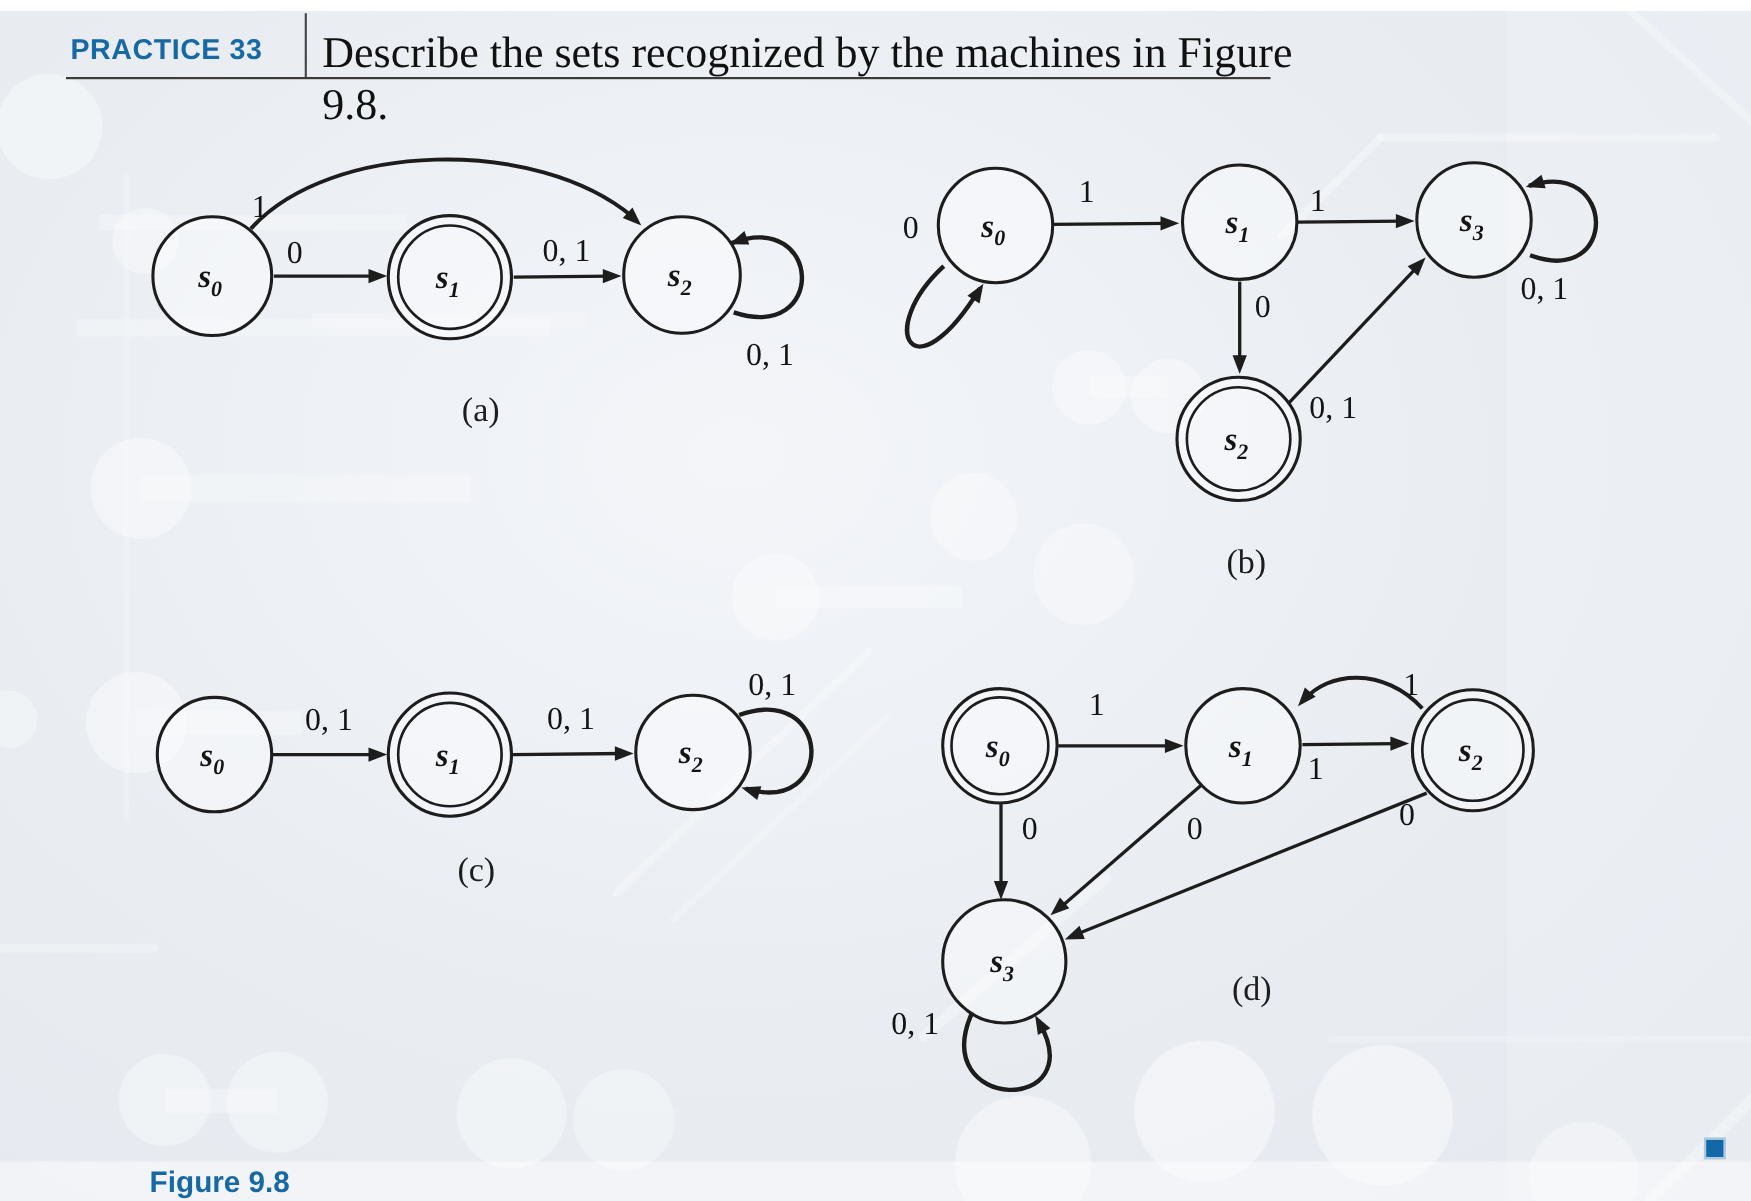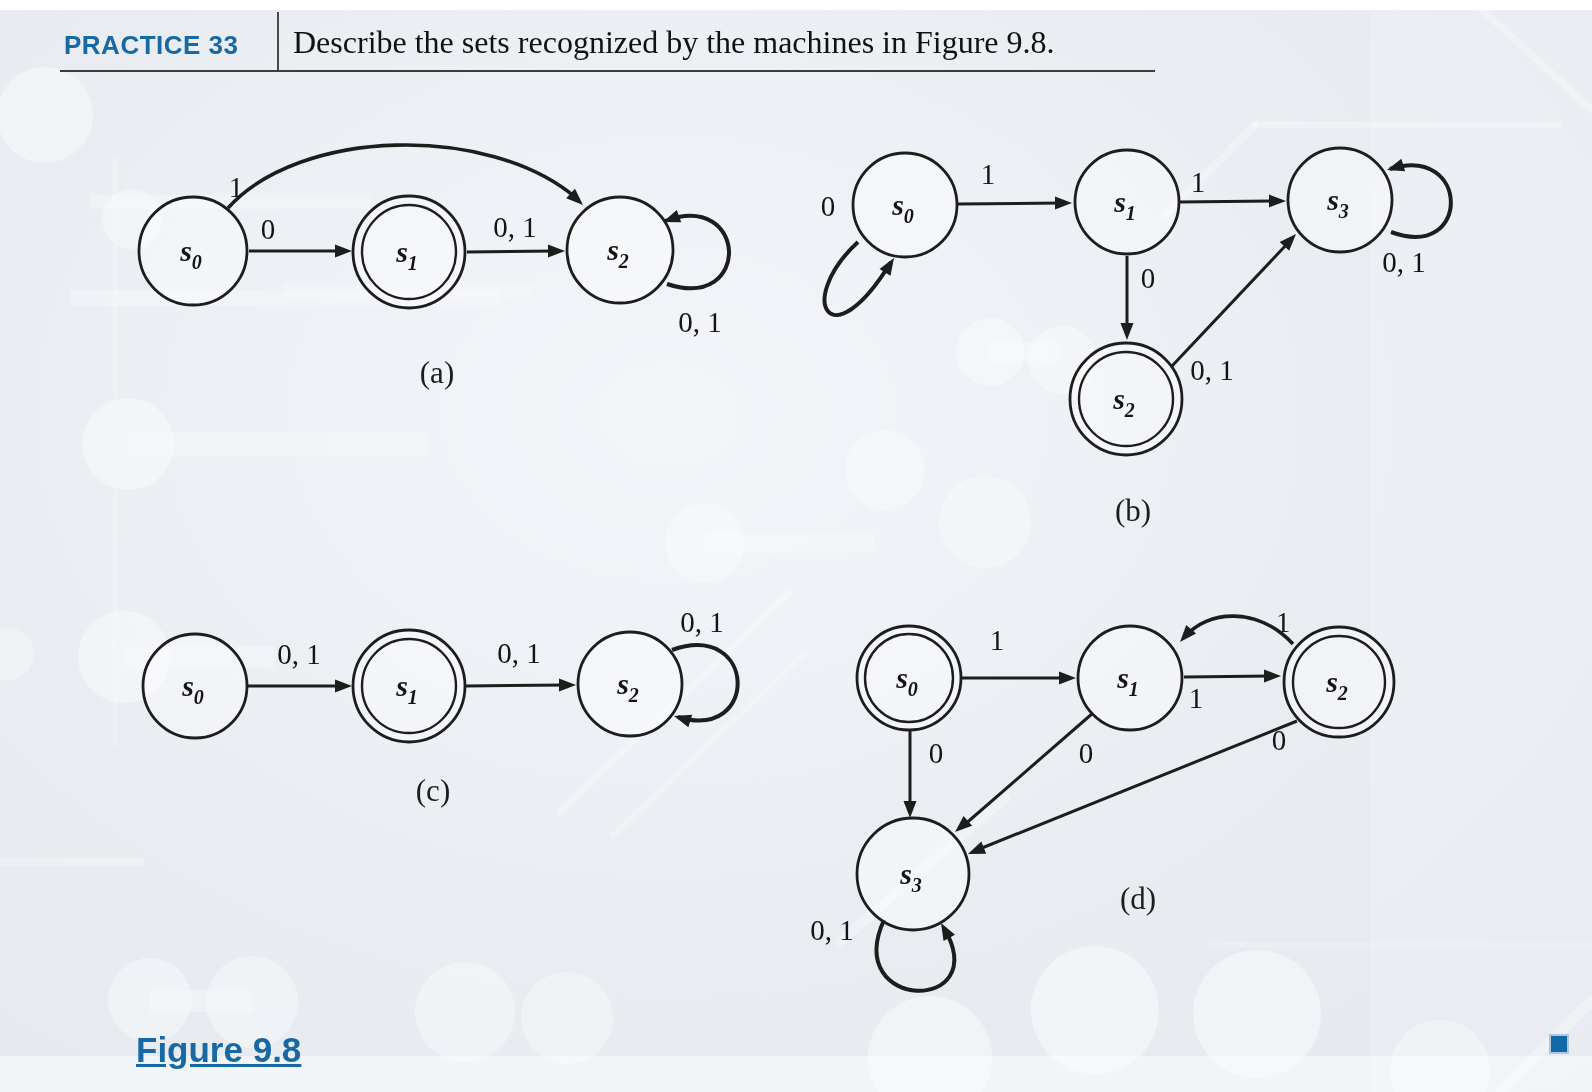--- a/index.html
+++ b/index.html
@@ -11,24 +11,24 @@
   .top-band{position:absolute;left:0;top:0;width:1592px;height:10px;background:#ffffff;}
   .bottom-band{position:absolute;left:0;top:1056px;width:1592px;height:36px;background:rgba(255,255,255,.45);}
   svg{position:absolute;left:0;top:0;}
   .practice-label{
     position:absolute;left:64px;top:30px;font-weight:bold;font-size:26px;
     letter-spacing:.5px;color:#1769a3;
   }
   .header-divider{position:absolute;left:277px;top:12px;width:2px;height:59px;background:#4a4a4a;}
   .prompt-text{
     position:absolute;left:293px;top:24px;width:900px;
-    font-family:"Liberation Serif", serif;font-size:32px;color:#111;
+    font-family:"Liberation Serif", serif;font-size:40px;color:#111;
   }
   .header-underline{position:absolute;left:60px;top:70px;width:1095px;height:2px;background:#3b3b3b;}
-  .figure-caption{position:absolute;left:136px;top:1030px;font-weight:bold;font-size:35px;color:#1769a3;text-decoration:underline;}
+  .figure-caption{position:absolute;left:136px;top:1060px;font-weight:bold;font-size:27px;color:#1769a3;}
   .end-marker{position:absolute;left:1551px;top:1036px;width:16px;height:16px;background:#1368a7;outline:2px solid #aac9e0;}
 
   .state{fill:rgba(255,255,255,.38);stroke:#1d1d1d;stroke-width:2.8;}
   .state-inner{fill:none;stroke:#1d1d1d;stroke-width:2.4;}
   .edge{fill:none;stroke:#1d1d1d;stroke-width:3;}
   .curve{fill:none;stroke:#1d1d1d;stroke-width:3.6;}
   .loop{fill:none;stroke:#1d1d1d;stroke-width:4;}
   .ah{fill:#1d1d1d;stroke:none;}
   text.state-label{font-family:"Liberation Serif", serif;font-style:italic;font-weight:bold;
     font-size:30px;fill:#141414;text-anchor:middle;}

